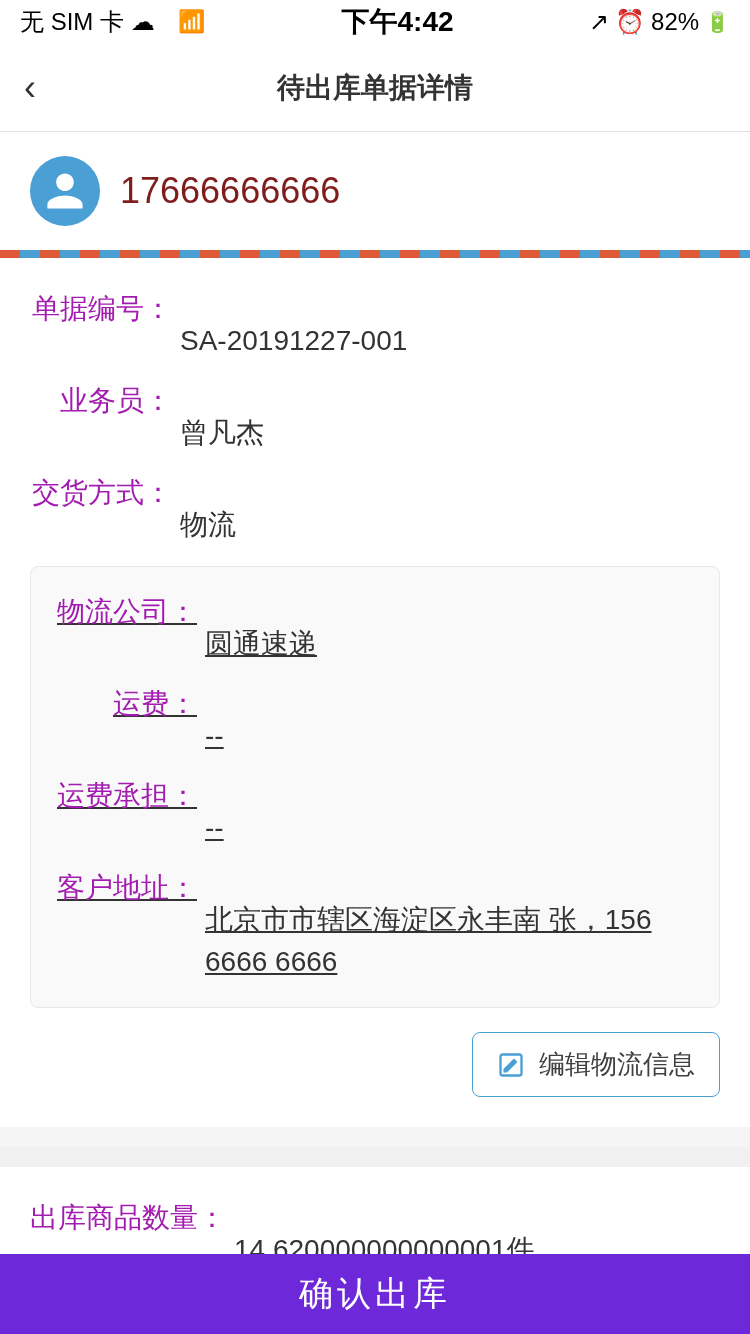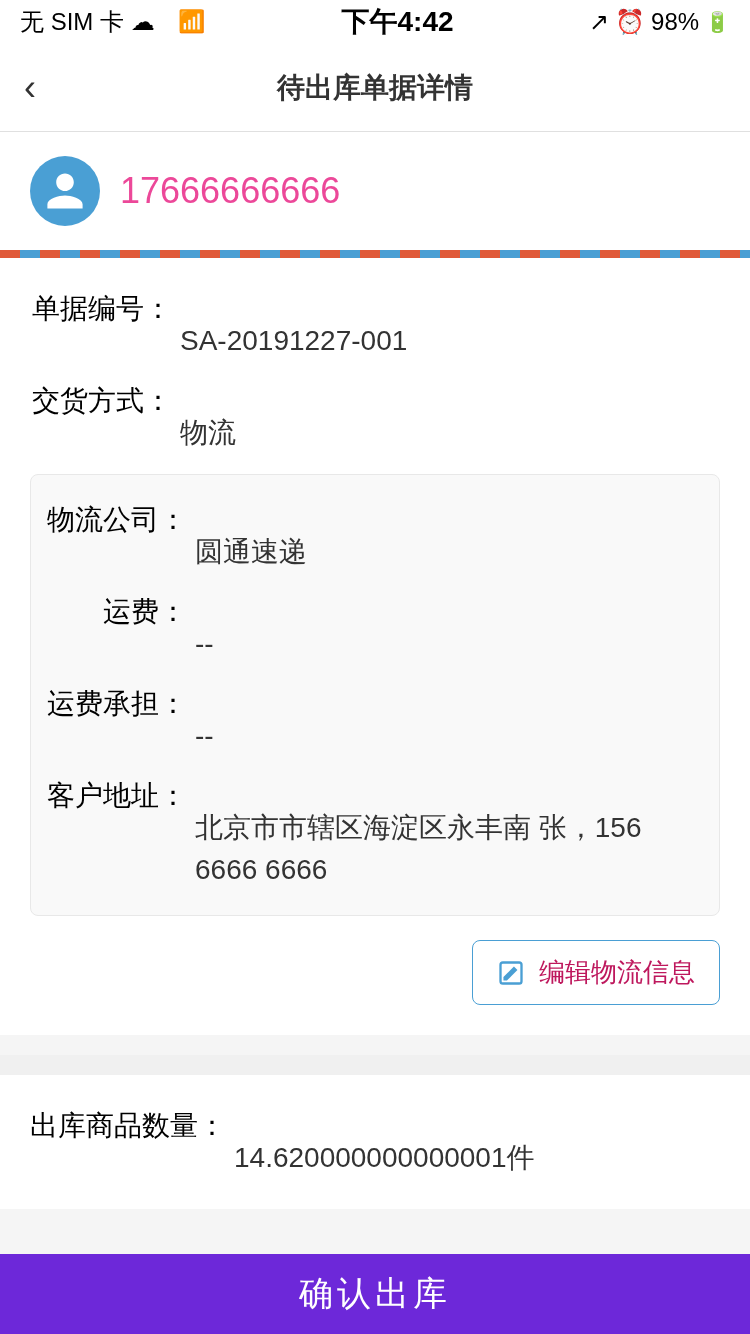--- a/index.html
+++ b/index.html
@@ -67,21 +67,21 @@
       border-radius: 50%;
       display: flex;
       align-items: center;
       justify-content: center;
       flex-shrink: 0;
     }
     .customer-avatar svg { width: 44px; height: 44px; fill: #fff; }
     .customer-phone {
       font-size: 36px;
       font-weight: 500;
-      color: #ec4899;
+      color: #7f1d1d;
     }
 
     
     .dashed-divider {
       height: 8px;
       background: repeating-linear-gradient(
         90deg,
         #e05a3a 0px, #e05a3a 20px,
         #4a9fd4 20px, #4a9fd4 40px
       );
@@ -96,42 +96,43 @@
 
     .info-row {
       display: flex;
       align-items: flex-start;
       margin-bottom: 18px;
       font-size: 28px;
       line-height: 1.5;
     }
     .info-row:last-child { margin-bottom: 0; }
     .info-label {
-      color: #000000;
+      color: #a21caf;
       min-width: 150px;
       text-align: right;
       flex-shrink: 0;
       padding-right: 8px;
     }
     .info-value {
       color: #333;
       flex: 1;
       display: flex;
       align-items: center;
       gap: 12px;
       margin-top: 32px;
     }
 
     
     .logistics-card {
       background: #f9f9f9;
       border: 1px solid #e8e8e8;
       border-radius: 8px;
-      padding: 24px 14px;
+      padding: 24px 24px;
       margin-top: 20px;
+      text-decoration: underline;
     }
 
     
     .location-icon {
       width: 36px;
       height: 36px;
       background: #4a9fd4;
       border-radius: 50%;
       display: flex;
       align-items: center;
@@ -145,21 +146,21 @@
     .edit-logistics-btn {
       display: flex;
       align-items: center;
       justify-content: flex-end;
       margin-top: 24px;
     }
     .btn-outline {
       border: 1px solid #4a9fd4;
       border-radius: 8px;
       padding: 14px 24px;
-      color: #be185d;
+      color: #404040;
       font-size: 26px;
       background: #fff;
       display: flex;
       align-items: center;
       gap: 14px;
       cursor: pointer;
     }
     .btn-outline svg { width: 28px; height: 28px; fill: #4a9fd4; }
 
     
@@ -211,21 +212,21 @@
 
 <div class="status-bar">
   <div class="status-left">
     <span>无 SIM 卡  ☁</span>
     <span class="wifi-icon">📶</span>
   </div>
   <div class="status-center">下午4:42</div>
   <div class="status-right">
     <span>↗</span>
     <span>⏰</span>
-    <span>98%</span>
+    <span>82%</span>
     <span class="battery-icon">🔋</span>
   </div>
 </div>
 
 <div class="nav-bar">
   <div class="nav-back">‹</div>
   <div class="nav-title">待出库单据详情</div>
 </div>
 
 <div class="customer-header">
@@ -236,20 +237,24 @@
   </div>
   <div class="customer-phone">17666666666</div>
 </div>
 
 <div class="dashed-divider"></div>
 
 <div class="section">
   <div class="info-row">
     <span class="info-label">单据编号：</span>
     <span class="info-value">SA-20191227-001</span>
+  </div>
+  <div class="info-row">
+    <span class="info-label">业务员：</span>
+    <span class="info-value">曾凡杰</span>
   </div>
   <div class="info-row">
     <span class="info-label">交货方式：</span>
     <span class="info-value">物流</span>
   </div>
 
   <div class="logistics-card">
     <div class="info-row">
       <span class="info-label">物流公司：</span>
       <span class="info-value">圆通速递</span>

